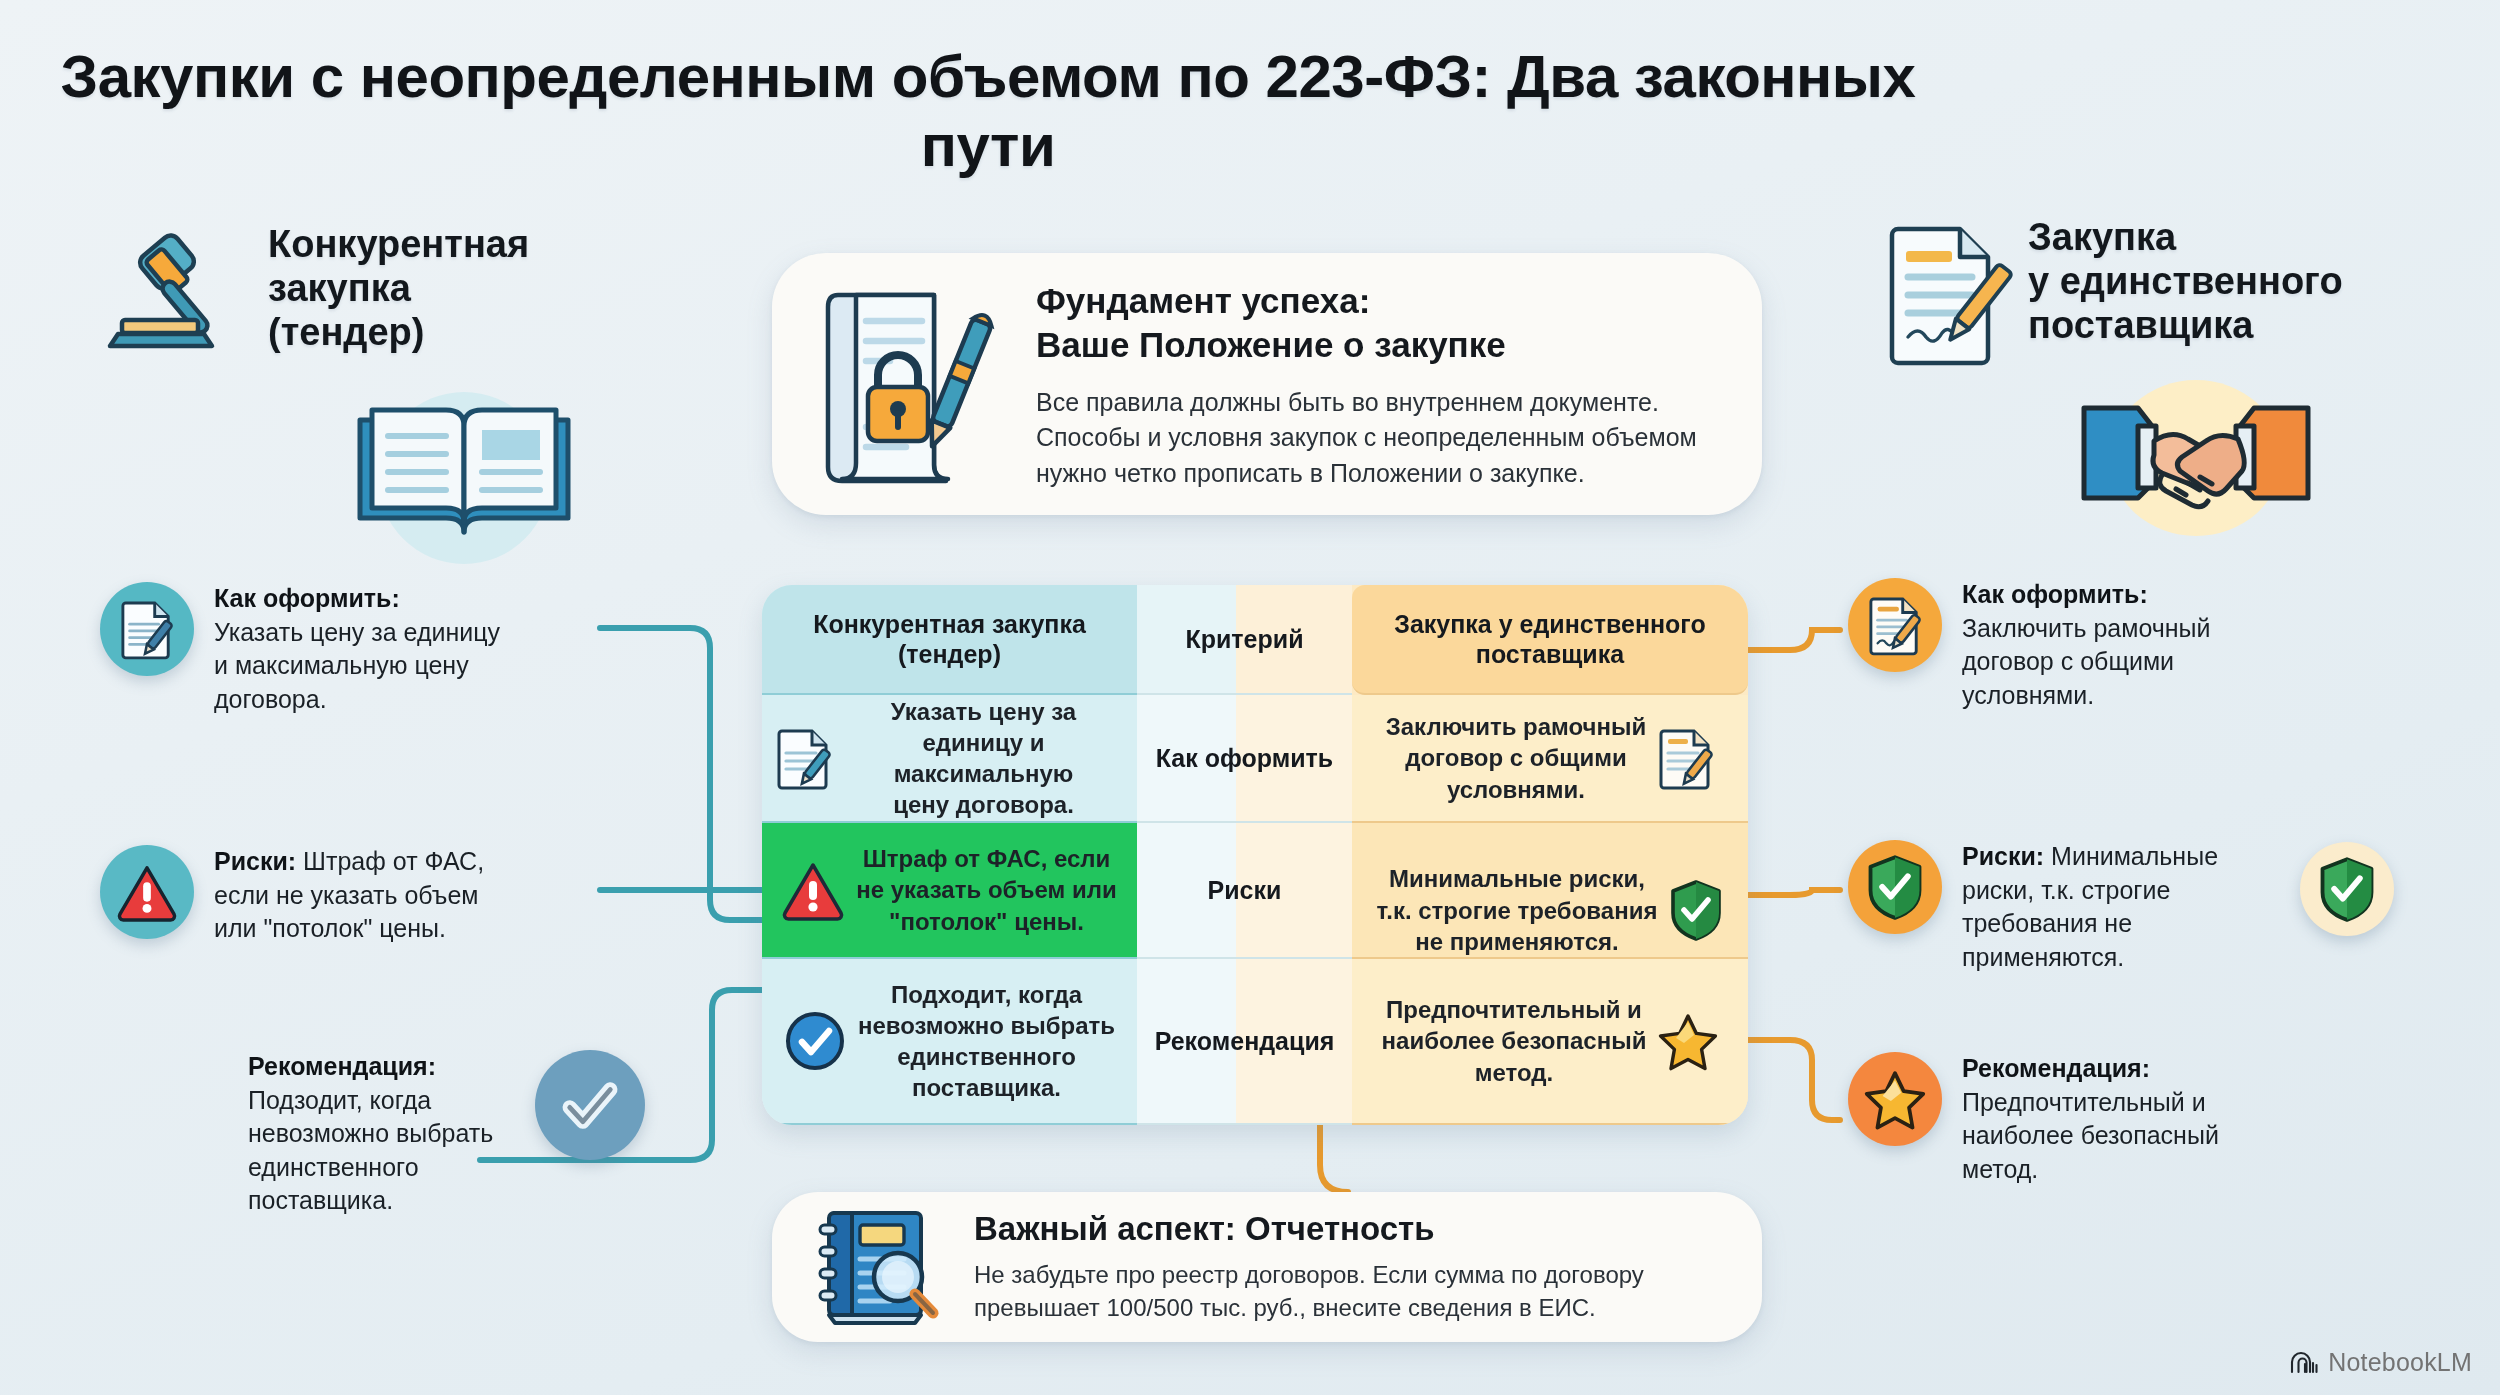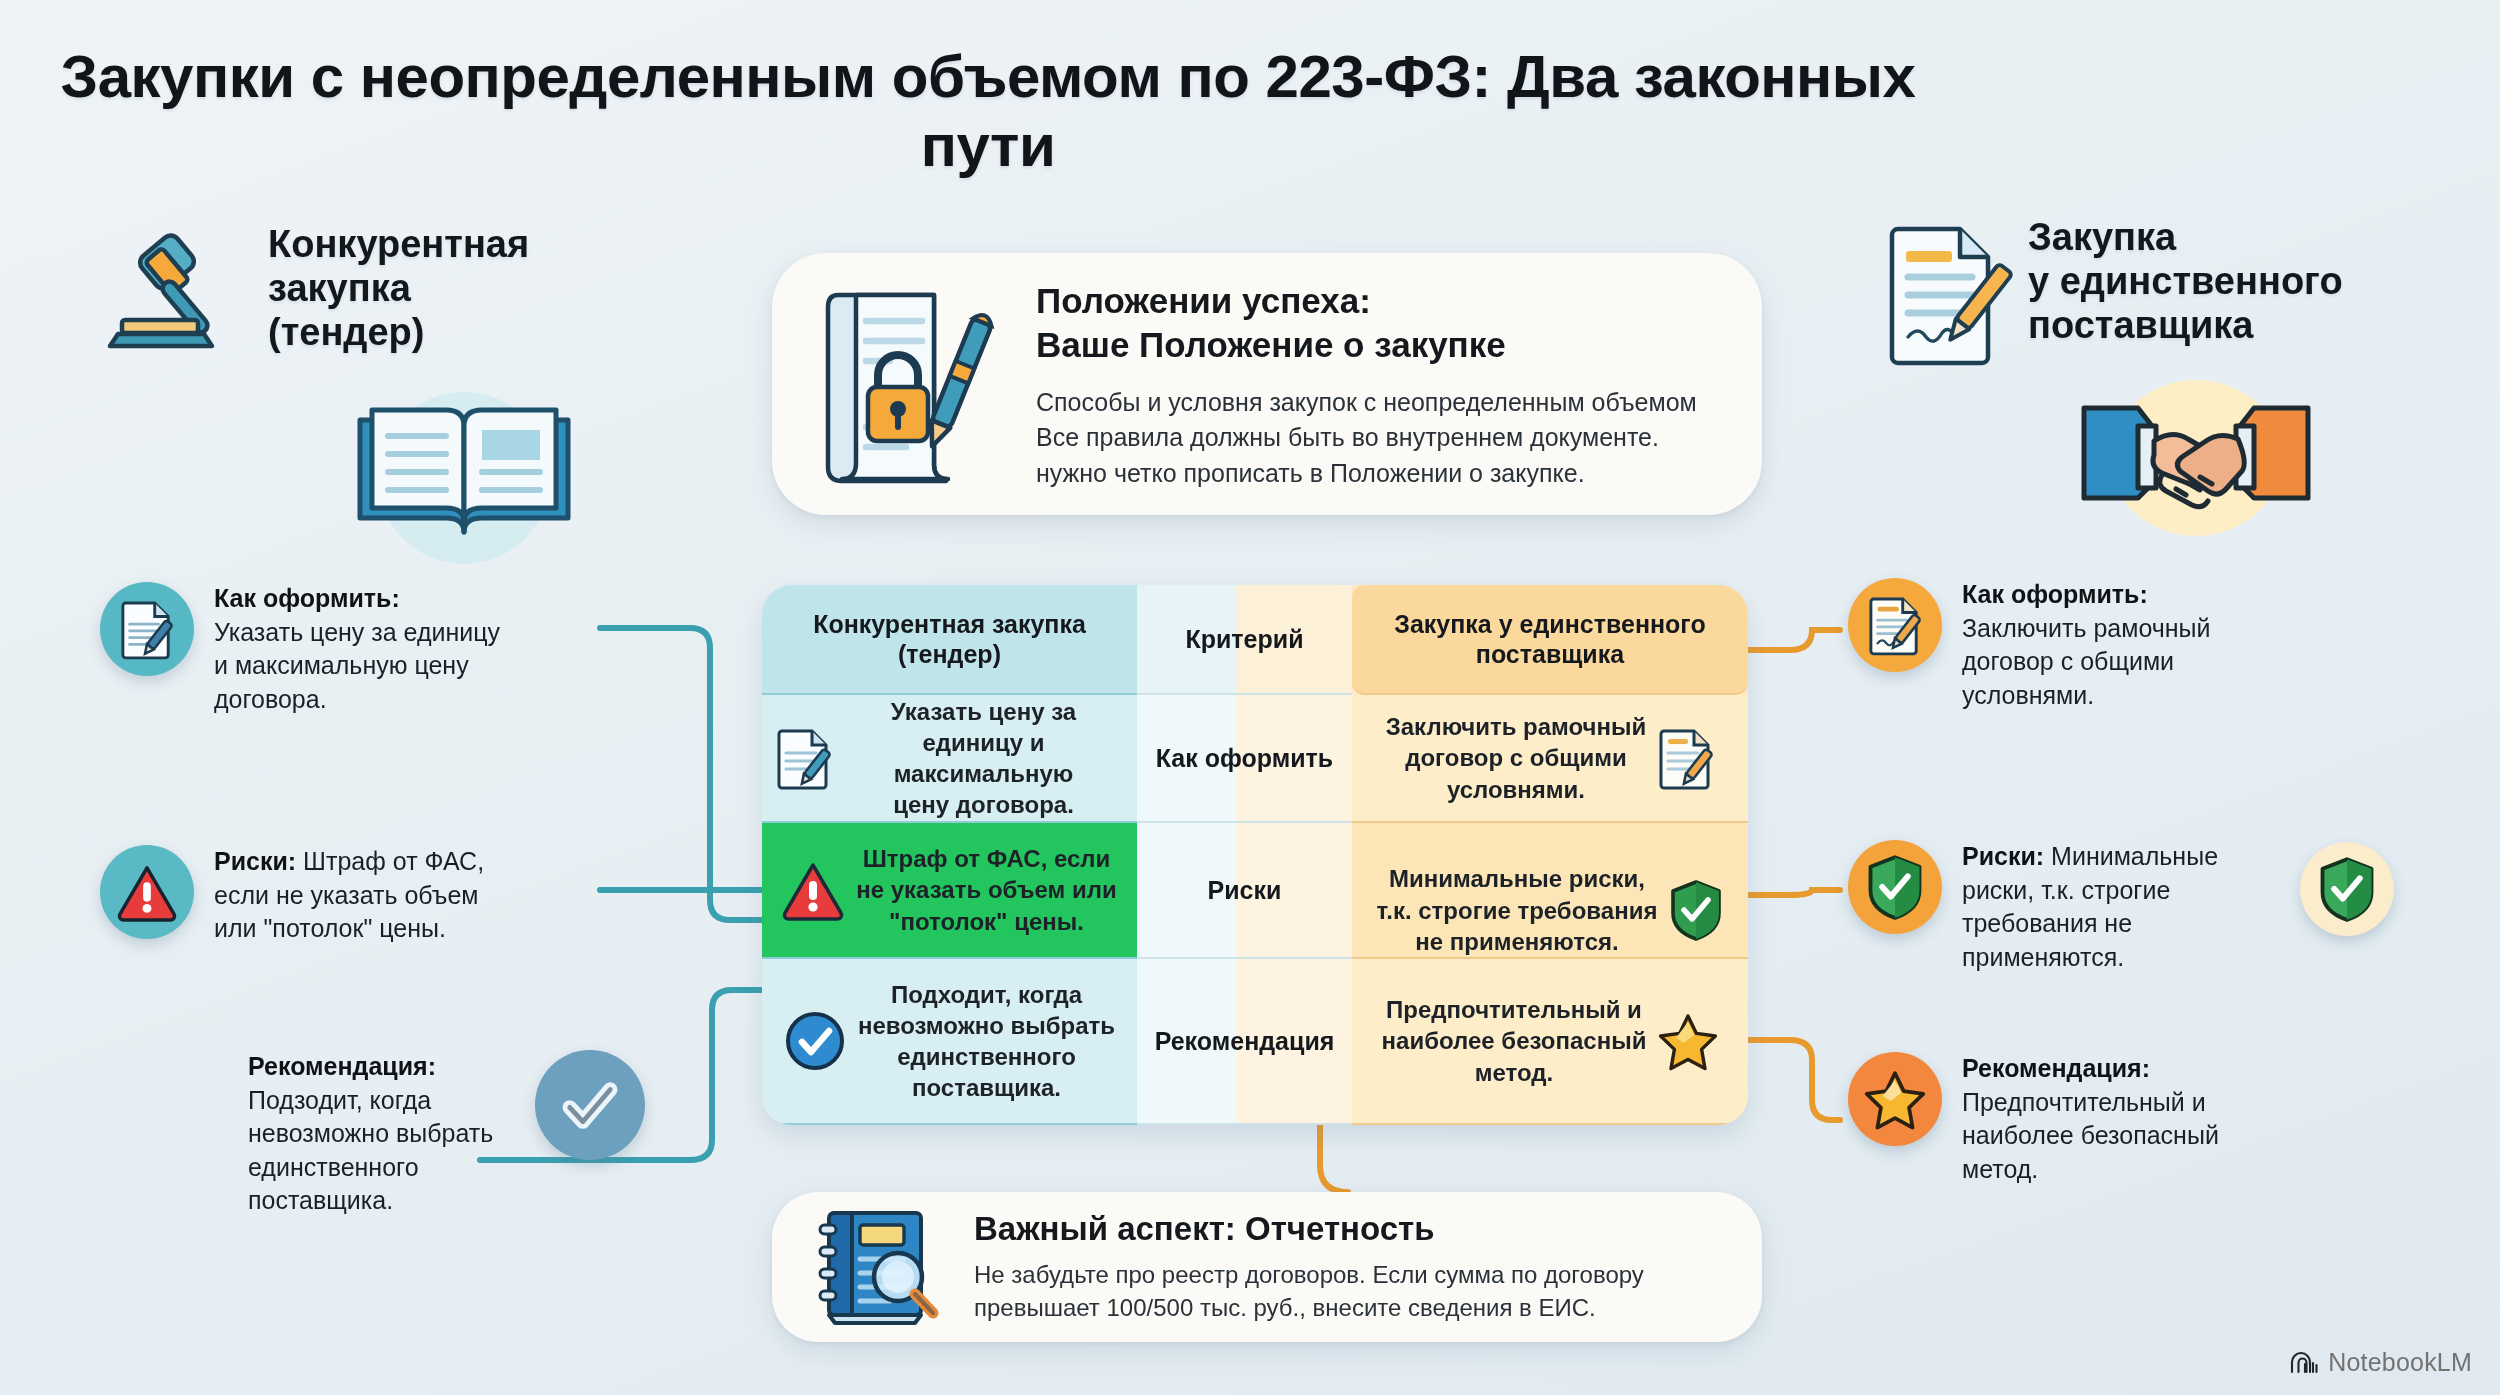--- a/index.html
+++ b/index.html
@@ -263,26 +263,26 @@
         <g transform="rotate(22 140 110)">
           <rect x="130" y="40" width="20" height="110" rx="5" fill="#3f9dbb" stroke="#1d3b50" stroke-width="4.5"></rect>
           <rect x="130" y="86" width="20" height="16" fill="#f6a93b" stroke="#1d3b50" stroke-width="4"></rect>
           <path d="M130 150 l10 24 l10 -24 z" fill="#f3c98f" stroke="#1d3b50" stroke-width="4.5" stroke-linejoin="round"></path>
           <path d="M130 40 q10 -14 20 0 z" fill="#f6a93b" stroke="#1d3b50" stroke-width="4"></path>
         </g>
       </svg>
     </span>
     <div class="fc-text">
       <div class="fc-title">
-        <div>Положении успеха:</div>
+        <div>Фундамент успеха:</div>
         <div>Ваше Положение о закупке</div>
       </div>
       <div class="fc-body">
+        <div>Все правила должны быть во внутреннем документе.</div>
         <div>Способы и условня закупок с неопределенным объемом</div>
-        <div>Все правила должны быть во внутреннем документе.</div>
         <div>нужно четко прописать в Положении о закупке.</div>
       </div>
     </div>
   </div>
 
   <div id="comparison-table">
 
     <div class="tcol left">
       <div class="cell hrow">
         <div class="hdr-txt">

